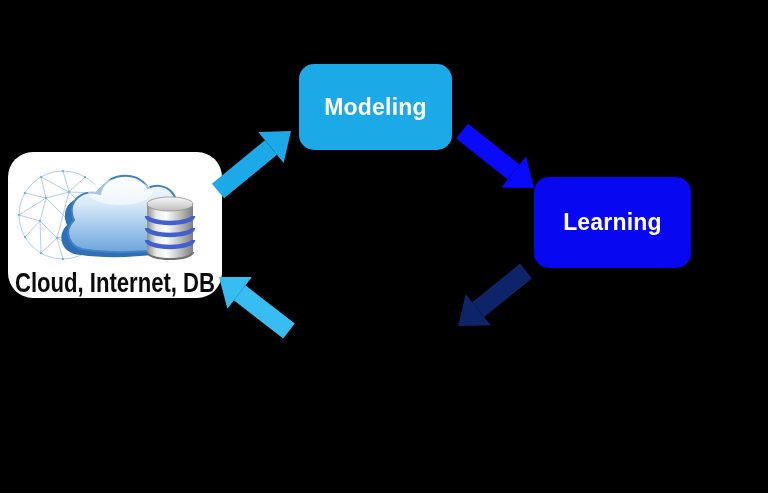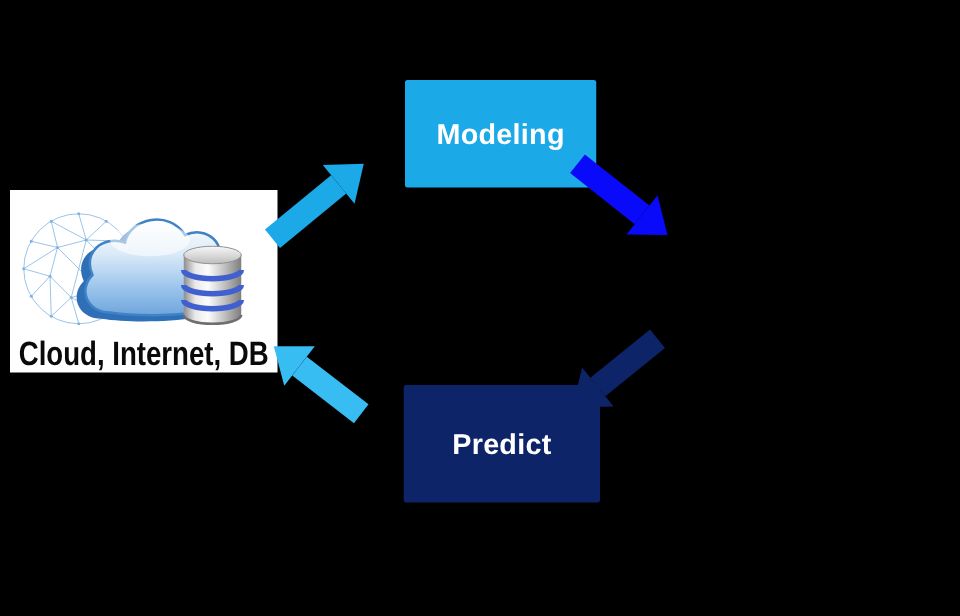--- a/index.html
+++ b/index.html
@@ -1,31 +1,31 @@
 <!DOCTYPE html>
 <html><head>
 <meta charset="utf-8">
 <style>
   html,body{margin:0;padding:0;background:#000;}
   .canvas{
     position:relative;width:768px;height:493px;background:#000000;
     overflow:hidden;font-family:"Liberation Sans",sans-serif;
   }
   .node{
-    position:absolute;border-radius:2px;display:flex;
-    align-items:center;justify-content:center;margin-left:25px;
+    position:absolute;border-radius:15px;display:flex;
+    align-items:center;justify-content:center;
   }
   .node-label{
     color:#fff;font-weight:bold;font-size:23px;letter-spacing:0.2px;
   }
   .node-modeling{left:299px;top:64px;width:153px;height:86px;background:#1BA9E8;}
   .node-learning{left:534px;top:177px;width:157px;height:91px;background:#0707F2;}
   .node-predict{left:298px;top:308px;width:157px;height:94px;background:#0E2468;}
   .image-card{
-    position:absolute;left:8px;top:152px;width:214px;height:146px;background:#ffffff;
+    position:absolute;left:8px;top:152px;width:214px;height:146px;background:#ffffff;border-radius:25px;
   }
   .image-card svg{display:block;}
   .caption-text{
     font-family:"Liberation Sans",sans-serif;font-weight:bold;font-size:27px;fill:#0a0a0a;
   }
   .footer-label{
     position:absolute;left:48px;top:352px;color:#ffffff;font-weight:bold;
     font-size:26px;letter-spacing:-0.3px;
   }
   svg.arrows{position:absolute;left:0;top:0;pointer-events:none;}
@@ -99,24 +99,24 @@
       </g>
 
       <text class="caption-text" x="107" y="140" text-anchor="middle" textLength="200" lengthAdjust="spacingAndGlyphs">Cloud, Internet, DB</text>
     </svg>
   </div>
 
   <div class="node node-modeling" style="background-color: rgb(27, 169, 232);">
     <span class="node-label" style="color: rgb(255, 255, 255);">Modeling</span>
   </div>
 
+  <div class="node node-learning" style="background-color: rgb(7, 7, 242);">
+    <span class="node-label" style="color: rgb(255, 255, 255);">Learning</span>
+  </div>
 
-  <div class="node node-predict" style="background-color: rgb(14, 36, 104);">
-    <span class="node-label" style="color: rgb(255, 255, 255);">Predict</span>
-  </div>
 
 
   <svg class="arrows" width="768" height="493" viewBox="0 0 768 493">
     <g transform="translate(218,191) rotate(-39.4)" fill="#1BA9E8">
       <rect x="0" y="-9.5" width="68.5" height="19"></rect>
       <polygon points="68.5,-20 94.5,0 68.5,20"></polygon>
     </g>
     <g transform="translate(462,131) rotate(38.4)" fill="#0A0AFA">
       <rect x="0" y="-9.5" width="65.9" height="19"></rect>
       <polygon points="65.9,-20 91.9,0 65.9,20"></polygon>

